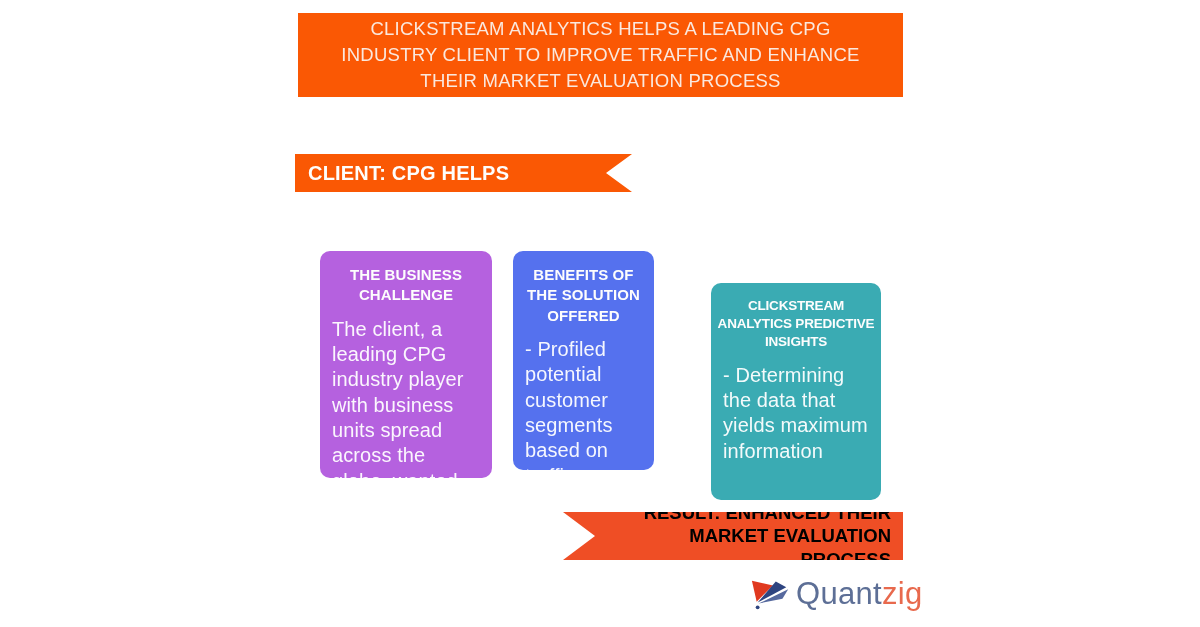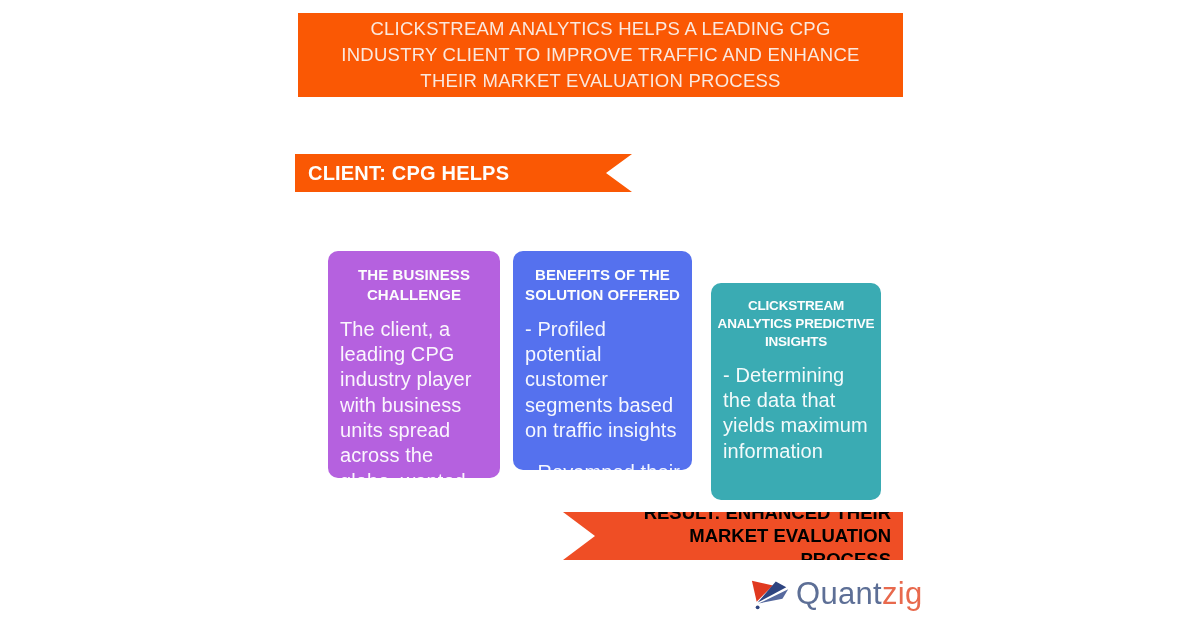--- a/index.html
+++ b/index.html
@@ -22,22 +22,22 @@
     background:#FA5804;display:flex;align-items:center;
     clip-path:polygon(0 0,100% 0,calc(100% - 26px) 50%,100% 100%,0 100%);
   }
   .client-ribbon .ribbon-label{
     color:#FEFDFC;font-weight:bold;font-size:20px;padding-left:13px;letter-spacing:.2px;
   }
   
   .card{
     position:absolute;top:251px;border-radius:10px;color:#fff;box-sizing:border-box;
   }
-  .card--purple{left:328px;width:172px;height:227px;background:#B561DF;}
-  .card--blue{left:513px;width:179px;height:219px;background:#5571EE;}
+  .card--purple{left:320px;width:172px;height:227px;background:#B561DF;}
+  .card--blue{left:513px;width:141px;height:219px;background:#5571EE;}
   .card--teal{left:711px;width:170px;height:217px;background:#3AABB3;margin-top:32px;}
   .card-title{
     font-weight:bold;font-size:15px;line-height:1.35;text-align:center;
     padding:14px 8px 0 8px;color:#FDFDFD;letter-spacing:.1px;
   }
   .card--teal .card-title{font-size:13.5px;letter-spacing:-.2px;padding:14px 2px 0 2px;}
   .card-body{
     font-size:20px;line-height:1.27;color:rgba(255,255,255,.94);
     padding:11px 12px 0 12px;letter-spacing:.1px;
   }

